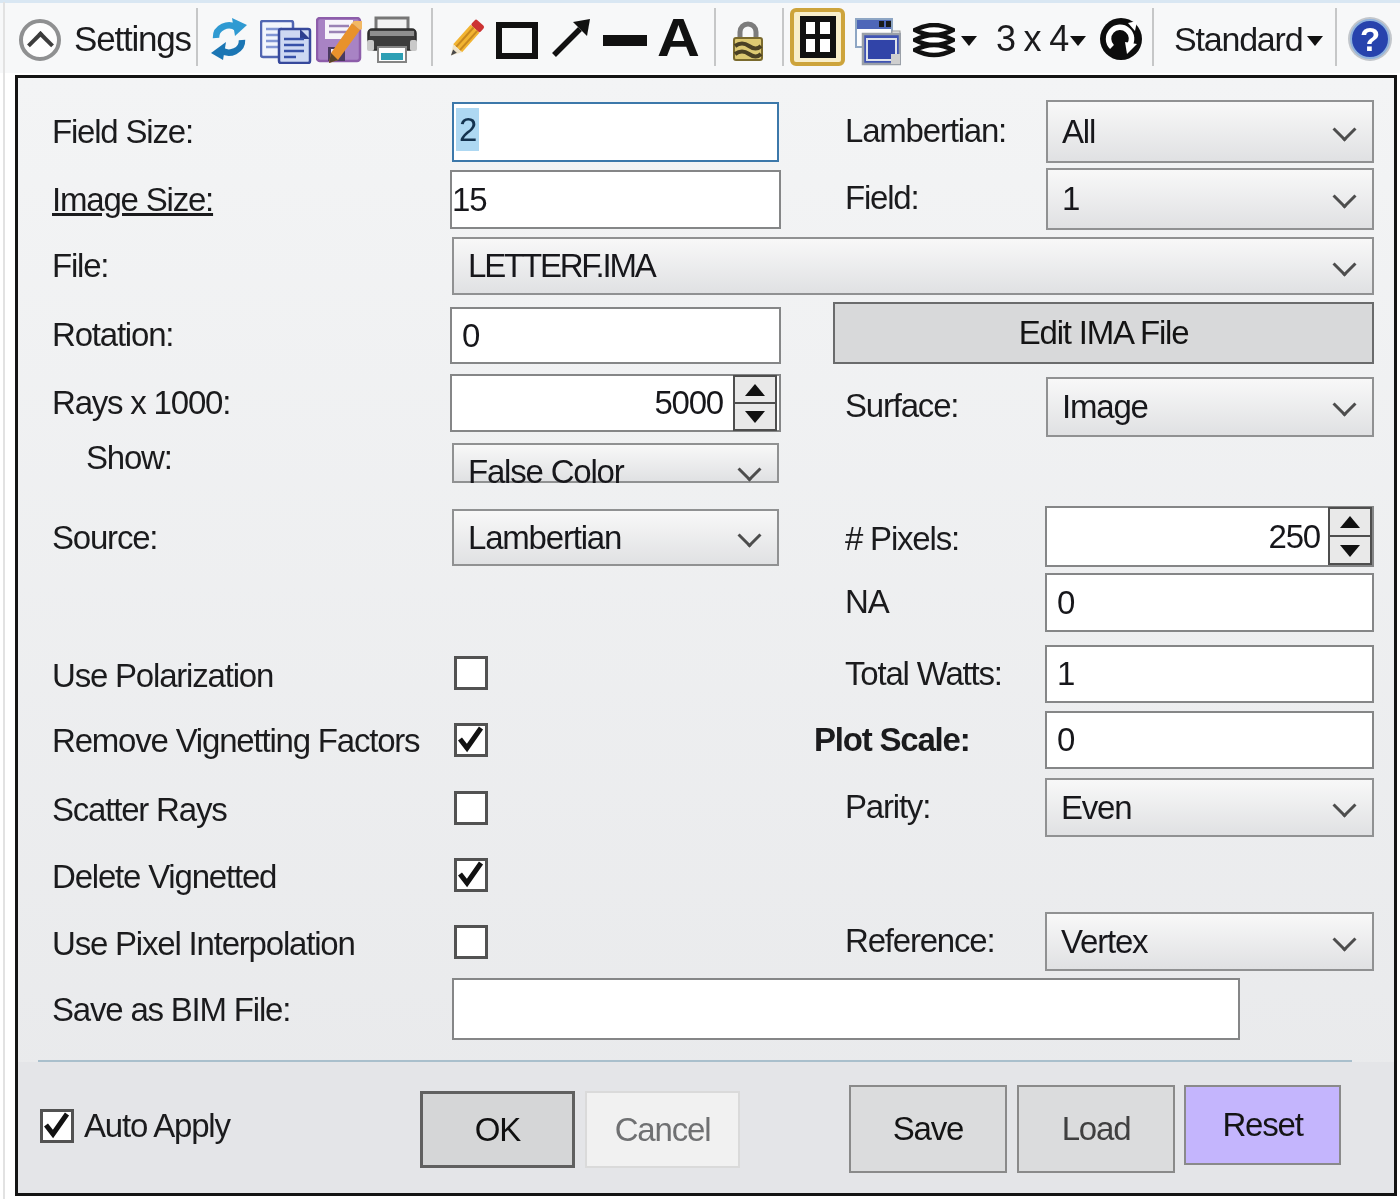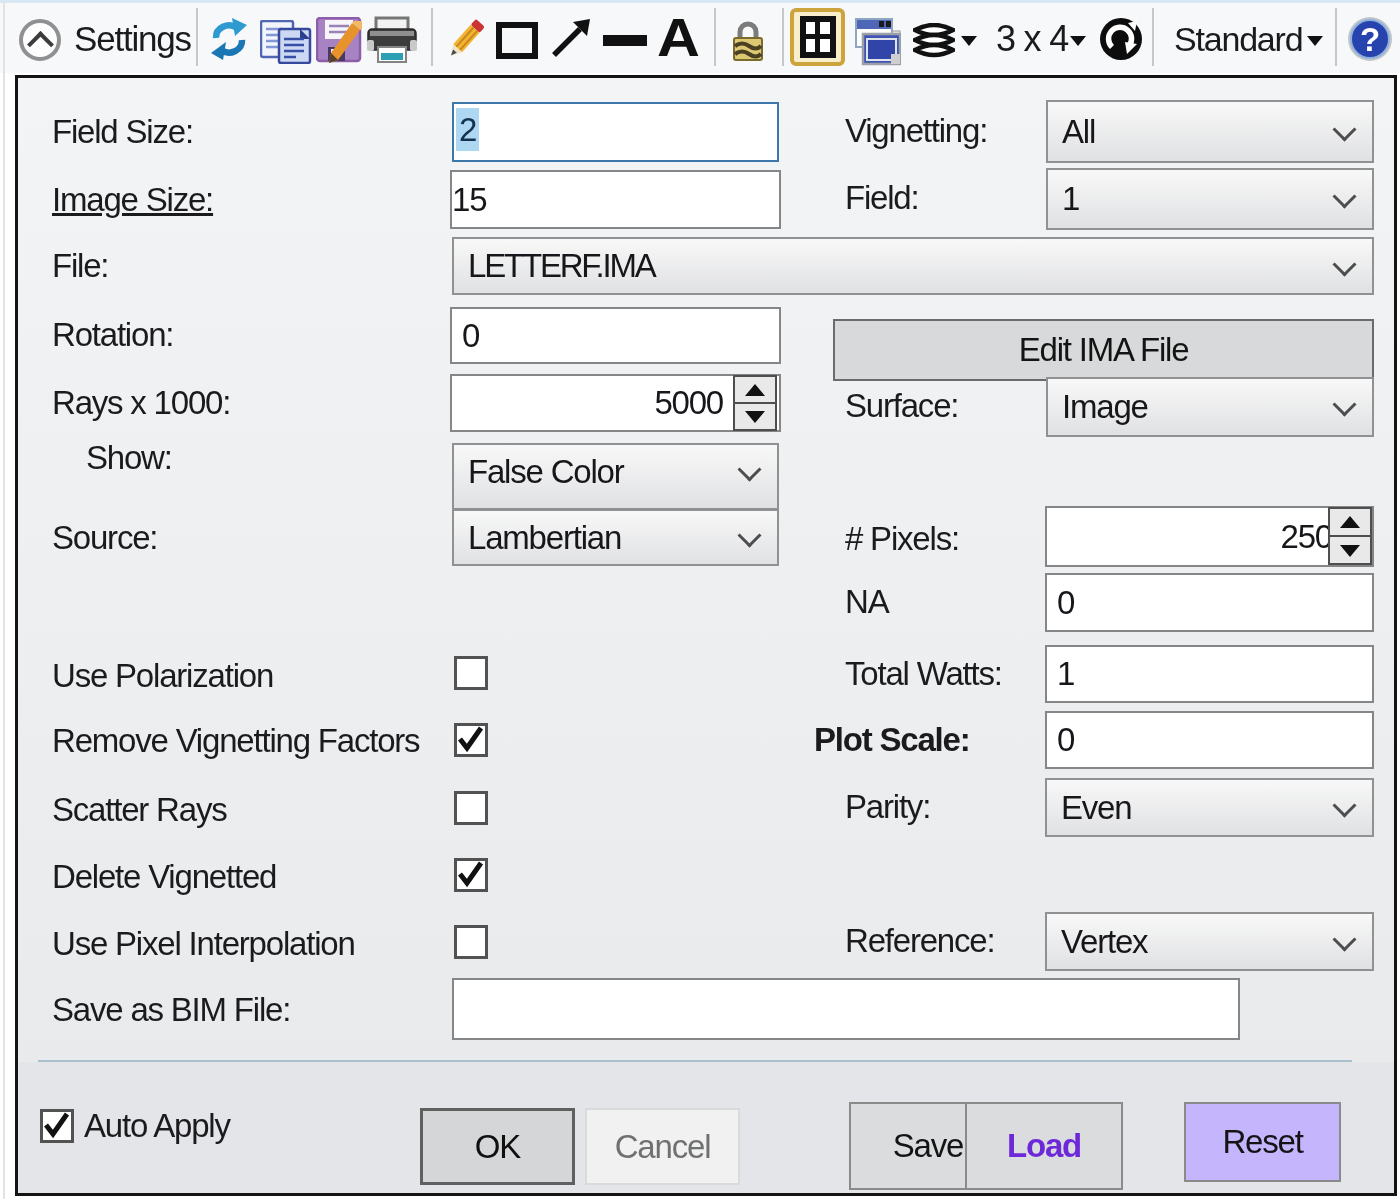--- a/index.html
+++ b/index.html
@@ -3,21 +3,21 @@
 <style>
 html,body{margin:0;padding:0;}
 body{width:1400px;height:1199px;background:#ffffff;font-family:"Liberation Sans",sans-serif;}
 #page{position:relative;width:1400px;height:1199px;overflow:hidden;}
 .abs{position:absolute;}
 .lbl{position:absolute;font-size:33px;color:#1b1b1d;white-space:nowrap;height:40px;line-height:40px;letter-spacing:-1.2px;}
 .inp{position:absolute;background:#fff;border:2px solid #858687;box-sizing:border-box;font-size:33px;letter-spacing:-1.2px;color:#17171b;white-space:nowrap;overflow:hidden;}
 .dd{position:absolute;border:2px solid #909192;background:linear-gradient(#f8f8f8,#e0e1e3);box-sizing:border-box;font-size:33px;letter-spacing:-1.2px;color:#17171b;white-space:nowrap;}
 .car{position:absolute;right:19px;width:14px;height:14px;border-right:3px solid #4d4d4d;border-bottom:3px solid #4d4d4d;transform:rotate(45deg);}
 .cb{position:absolute;width:34px;height:34px;background:#fff;border:3px solid #525252;box-sizing:border-box;}
-.btn{position:absolute;box-sizing:border-box;font-size:33px;letter-spacing:-1.2px;display:flex;align-items:center;justify-content:center;margin-top:17px;}
+.btn{position:absolute;box-sizing:border-box;font-size:33px;letter-spacing:-1.2px;display:flex;align-items:center;justify-content:center;}
 .sep{position:absolute;top:8px;width:2px;height:58px;background:#c6c7c8;}
 .ico{position:absolute;}
 </style></head>
 <body>
 <div id="page">
 
 <div class="abs" style="left:0;top:0;width:1400px;height:70px;background:#f7f8f9;border-top:3px solid #d9e7f3;"></div>
 <div class="abs" style="left:3px;top:2px;width:2px;height:1197px;background:#e2e2e2;"></div>
 
 <div class="abs" style="left:19px;top:19px;width:42px;height:42px;border:4px solid #8f9091;border-radius:50%;background:#fdfdfd;box-sizing:border-box;"></div>
@@ -139,49 +139,49 @@
 <div class="lbl" style="left:52px;top:383px;">Rays x 1000:</div>
 <div class="lbl" style="left:52px;top:438px;margin-left:34px;">Show:</div>
 <div class="lbl" style="left:52px;top:518px;">Source:</div>
 <div class="lbl" style="left:52px;top:656px;">Use Polarization</div>
 <div class="lbl" style="left:52px;top:721px;">Remove Vignetting Factors</div>
 <div class="lbl" style="left:52px;top:790px;">Scatter Rays</div>
 <div class="lbl" style="left:52px;top:857px;">Delete Vignetted</div>
 <div class="lbl" style="left:52px;top:924px;">Use Pixel Interpolation</div>
 <div class="lbl" style="left:52px;top:990px;">Save as BIM File:</div>
 
-<div class="lbl" style="left:845px;top:111px;">Vignetting:</div>
+<div class="lbl" style="left:845px;top:111px;">Lambertian:</div>
 <div class="lbl" style="left:845px;top:178px;">Field:</div>
 <div class="lbl" style="left:845px;top:386px;">Surface:</div>
 <div class="lbl" style="left:845px;top:519px;"># Pixels:</div>
 <div class="lbl" style="left:845px;top:582px;">NA</div>
 <div class="lbl" style="left:845px;top:654px;">Total Watts:</div>
 <div class="lbl" style="left:814px;top:720px;font-weight:bold;">Plot Scale:</div>
 <div class="lbl" style="left:845px;top:787px;">Parity:</div>
 <div class="lbl" style="left:845px;top:921px;">Reference:</div>
 
 <div class="inp" style="left:452px;top:102px;width:327px;height:60px;border:2px solid #3c78aa;line-height:56px;padding-left:2px;"><span style="background:#aed8f2;display:inline-block;height:43px;line-height:43px;margin-top:4px;padding:0 3px;color:#14324e;vertical-align:top;">2</span></div>
 <div class="inp" style="left:450px;top:170px;width:331px;height:59px;line-height:55px;padding-left:0;">15</div>
 <div class="dd" style="left:452px;top:237px;width:922px;height:58px;line-height:54px;padding-left:14px;"><span style="letter-spacing:-2.2px;">LETTERF.IMA</span><div class="car" style="top:17px;"></div></div>
 <div class="inp" style="left:450px;top:307px;width:331px;height:57px;line-height:53px;padding-left:10px;">0</div>
 <div class="inp" style="left:450px;top:374px;width:331px;height:58px;line-height:54px;padding-right:56px;text-align:right;">5000</div>
 <div class="abs" style="left:733px;top:375px;width:44px;height:29px;background:#e9e9e9;border:2px solid #4e4e4e;box-sizing:border-box;">
       <div style="width:0;height:0;margin:7px auto 0;border-left:10px solid transparent;border-right:10px solid transparent;border-bottom:12px solid #111;"></div>
     </div>
 <div class="abs" style="left:733px;top:402px;width:44px;height:29px;background:#e9e9e9;border:2px solid #4e4e4e;box-sizing:border-box;">
       <div style="width:0;height:0;margin:7px auto 0;border-left:10px solid transparent;border-right:10px solid transparent;border-top:12px solid #111;"></div>
     </div>
-<div class="dd" style="left:452px;top:443px;width:327px;height:67px;line-height:53px;padding-left:14px;">False Color<div class="car" style="top:16px;"></div></div>
+<div class="dd" style="left:452px;top:443px;width:327px;height:40px;line-height:53px;padding-left:14px;">False Color<div class="car" style="top:16px;"></div></div>
 <div class="dd" style="left:452px;top:509px;width:327px;height:57px;line-height:53px;padding-left:14px;">Lambertian<div class="car" style="top:16px;"></div></div>
 
 <div class="dd" style="left:1046px;top:100px;width:328px;height:63px;line-height:59px;padding-left:14px;">All<div class="car" style="top:19px;"></div></div>
 <div class="dd" style="left:1046px;top:168px;width:328px;height:62px;line-height:58px;padding-left:14px;">1<div class="car" style="top:18px;"></div></div>
 <div class="btn" style="left:833px;top:302px;width:541px;height:62px;background:#d8d9da;border:2px solid #6a6b6c;color:#141414;">Edit IMA File</div>
 <div class="dd" style="left:1046px;top:377px;width:328px;height:60px;line-height:56px;padding-left:14px;">Image<div class="car" style="top:17px;"></div></div>
-<div class="inp" style="left:1045px;top:506px;width:329px;height:61px;line-height:57px;padding-right:40px;text-align:right;">250</div>
+<div class="inp" style="left:1045px;top:506px;width:329px;height:61px;line-height:57px;padding-right:52px;text-align:right;">250</div>
 <div class="abs" style="left:1328px;top:507px;width:44px;height:30px;background:#e9e9e9;border:2px solid #4e4e4e;box-sizing:border-box;">
       <div style="width:0;height:0;margin:7px auto 0;border-left:10px solid transparent;border-right:10px solid transparent;border-bottom:12px solid #111;"></div>
     </div>
 <div class="abs" style="left:1328px;top:535px;width:44px;height:30px;background:#e9e9e9;border:2px solid #4e4e4e;box-sizing:border-box;">
       <div style="width:0;height:0;margin:8px auto 0;border-left:10px solid transparent;border-right:10px solid transparent;border-top:12px solid #111;"></div>
     </div>
 <div class="inp" style="left:1045px;top:573px;width:329px;height:59px;line-height:55px;padding-left:10px;">0</div>
 <div class="inp" style="left:1045px;top:645px;width:329px;height:58px;line-height:54px;padding-left:10px;">1</div>
 <div class="inp" style="left:1045px;top:711px;width:329px;height:58px;line-height:54px;padding-left:10px;">0</div>
 <div class="dd" style="left:1045px;top:778px;width:329px;height:59px;line-height:55px;padding-left:14px;">Even<div class="car" style="top:17px;"></div></div>
@@ -198,14 +198,14 @@
       </svg></div>
 <div class="cb" style="left:454px;top:925px;"></div>
 <div class="cb" style="left:40px;top:1109px;"><svg width="30" height="30" viewBox="0 0 30 30" style="margin:-2px 0 0 -2px;">
         <path d="M5 15 L12 24 L26 4" fill="none" stroke="#111" stroke-width="5"></path>
       </svg></div>
 <div class="lbl" style="left:84px;top:1106px;">Auto Apply</div>
 
 <div class="btn" style="left:420px;top:1091px;width:155px;height:77px;background:#d5d6d7;border:3px solid #606060;color:#101010;">OK</div>
 <div class="btn" style="left:585px;top:1091px;width:155px;height:77px;background:#f1f1f1;border:2px solid #dadada;color:#6f7072;">Cancel</div>
 <div class="btn" style="left:849px;top:1085px;width:158px;height:88px;background:#dbdcdd;border:2px solid #8a8a8a;color:#141414;">Save</div>
-<div class="btn" style="left:965px;top:1085px;width:158px;height:88px;background:#dbdcdd;border:2px solid #8a8a8a;color:#6d28d9;font-weight:bold;">Load</div>
+<div class="btn" style="left:1017px;top:1085px;width:158px;height:88px;background:#dbdcdd;border:2px solid #8a8a8a;color:#404040;">Load</div>
 <div class="btn" style="left:1184px;top:1085px;width:157px;height:80px;background:#c4b5fd;border:2px solid #8a8a8a;color:#141414;">Reset</div>
 </div>
 </body></html>

